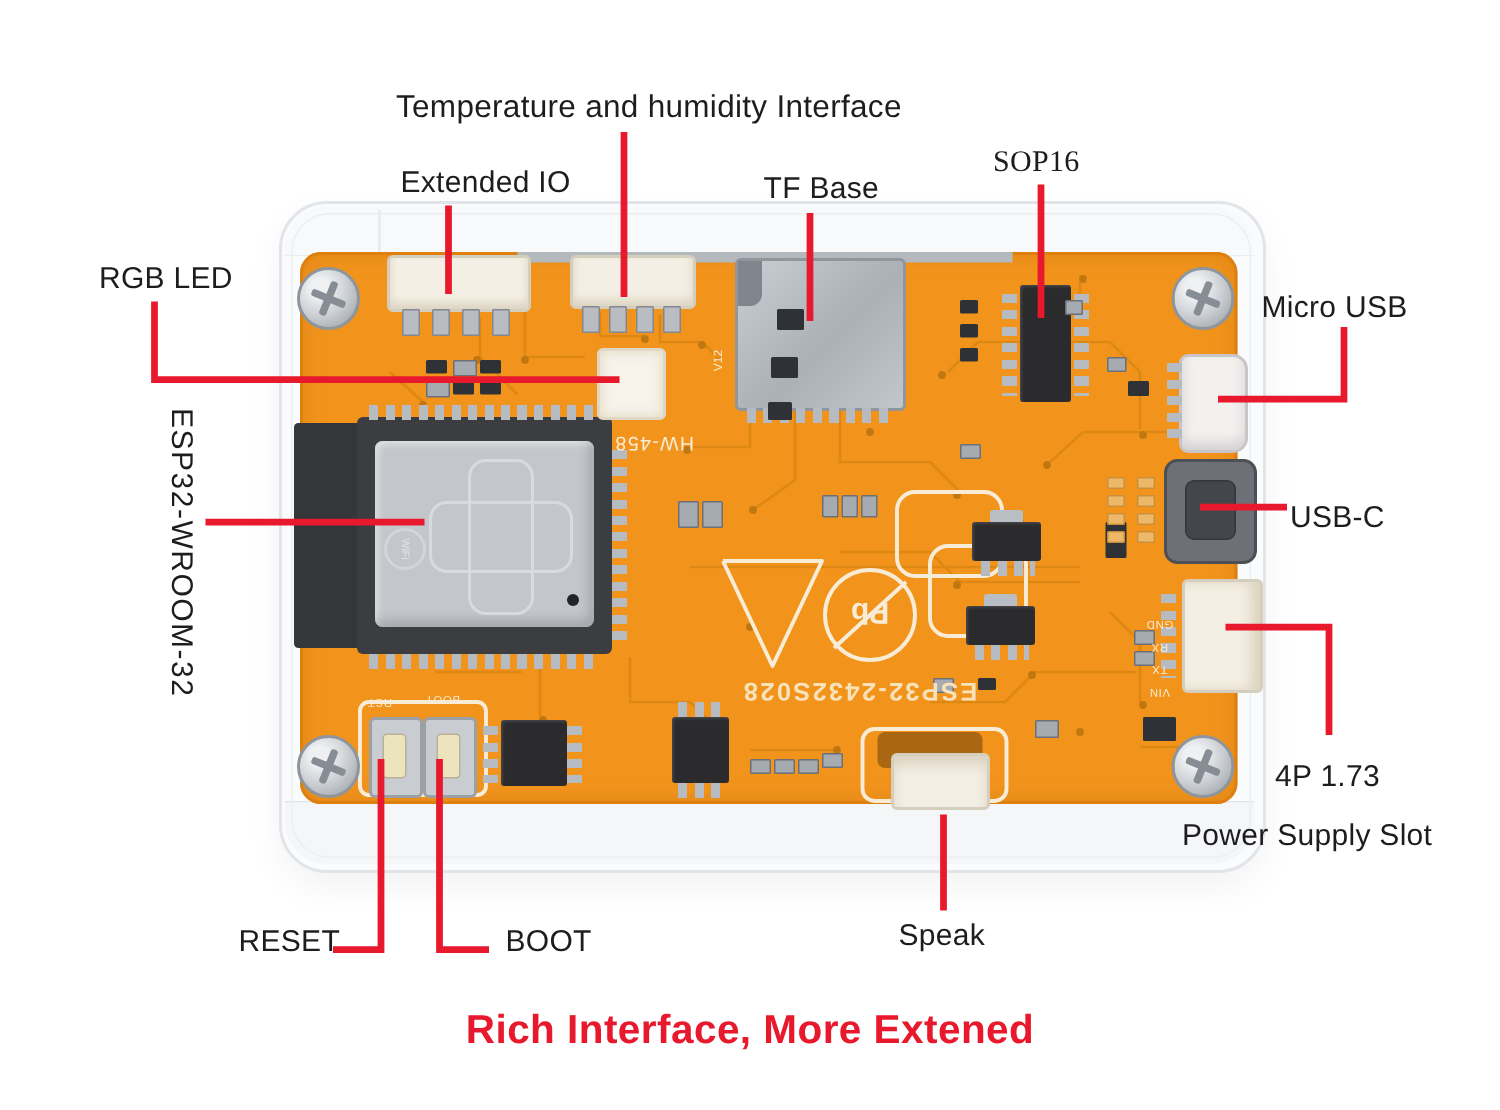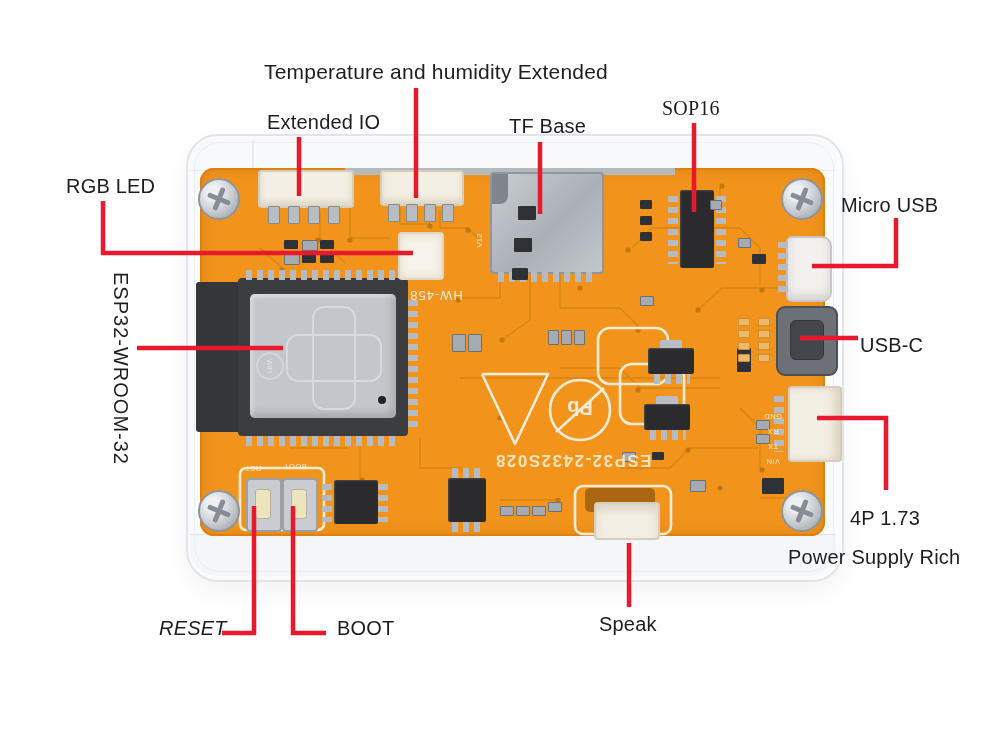--- a/index.html
+++ b/index.html
@@ -235,33 +235,34 @@
       <polyline points="137,348 283,348"></polyline>
       <polyline points="896,218 896,266 812,266"></polyline>
       <polyline points="800,338 858,338"></polyline>
       <polyline points="817,418 886,418 886,490"></polyline>
       <polyline points="222,633 254,633 254,506"></polyline>
       <polyline points="326,633 293,633 293,506"></polyline>
       <polyline points="629,543 629,607"></polyline>
     </g>
   </svg>
 
-  <div class="lbl big" style="left:264px;top:60px;">Temperature and humidity Extended</div>
+  <div class="lbl big" style="left:264px;top:60px;">Temperature and humidity Interface</div>
   <div class="lbl" style="left:267px;top:111px;">Extended IO</div>
   <div class="lbl" style="left:509px;top:115px;">TF Base</div>
   <div class="lbl" style="left:662px;top:97px;font-family:Liberation Serif, serif;">SOP16</div>
   <div class="lbl" style="left:66px;top:175px;">RGB LED</div>
   <div class="lbl" style="left:841px;top:194px;">Micro USB</div>
   <div class="lbl vert" style="left:23px;top:357px;width:194px;">ESP32-WROOM-32</div>
   <div class="lbl" style="left:860px;top:334px;">USB-C</div>
   <div class="lbl" style="left:850px;top:507px;">4P 1.73</div>
-  <div class="lbl" style="left:788px;top:546px;">Power Supply Rich</div>
-  <div class="lbl" style="left:159px;top:617px;font-style:italic;">RESET</div>
+  <div class="lbl" style="left:788px;top:546px;">Power Supply Slot</div>
+  <div class="lbl" style="left:159px;top:617px;">RESET</div>
   <div class="lbl" style="left:337px;top:617px;">BOOT</div>
   <div class="lbl" style="left:599px;top:613px;">Speak</div>
+  <div class="title">Rich Interface, More Extened</div>
 
 <div class="cmp" style="left: 284px; top: 240px; width: 14px; height: 9px; border-radius: 1px; background: rgb(46, 50, 54);"></div>
     <div class="cmp" style="left: 302px; top: 240px; width: 14px; height: 9px; border-radius: 1px; background: rgb(166, 171, 177); border: 1px solid rgb(107, 112, 118);"></div>
     <div class="cmp" style="left: 320px; top: 240px; width: 14px; height: 9px; border-radius: 1px; background: rgb(46, 50, 54);"></div>
     <div class="cmp" style="left: 284px; top: 254px; width: 14px; height: 9px; border-radius: 1px; background: rgb(166, 171, 177); border: 1px solid rgb(107, 112, 118);"></div>
     <div class="cmp" style="left: 302px; top: 254px; width: 14px; height: 9px; border-radius: 1px; background: rgb(46, 50, 54);"></div>
     <div class="cmp" style="left: 320px; top: 254px; width: 14px; height: 9px; border-radius: 1px; background: rgb(46, 50, 54);"></div>
     <div class="cmp" style="left: 518px; top: 206px; width: 18px; height: 14px; border-radius: 1px; background: rgb(46, 50, 54);"></div>
     <div class="cmp" style="left: 514px; top: 238px; width: 18px; height: 14px; border-radius: 1px; background: rgb(46, 50, 54);"></div>
     <div class="cmp" style="left: 512px; top: 268px; width: 16px; height: 12px; border-radius: 1px; background: rgb(46, 50, 54);"></div>

